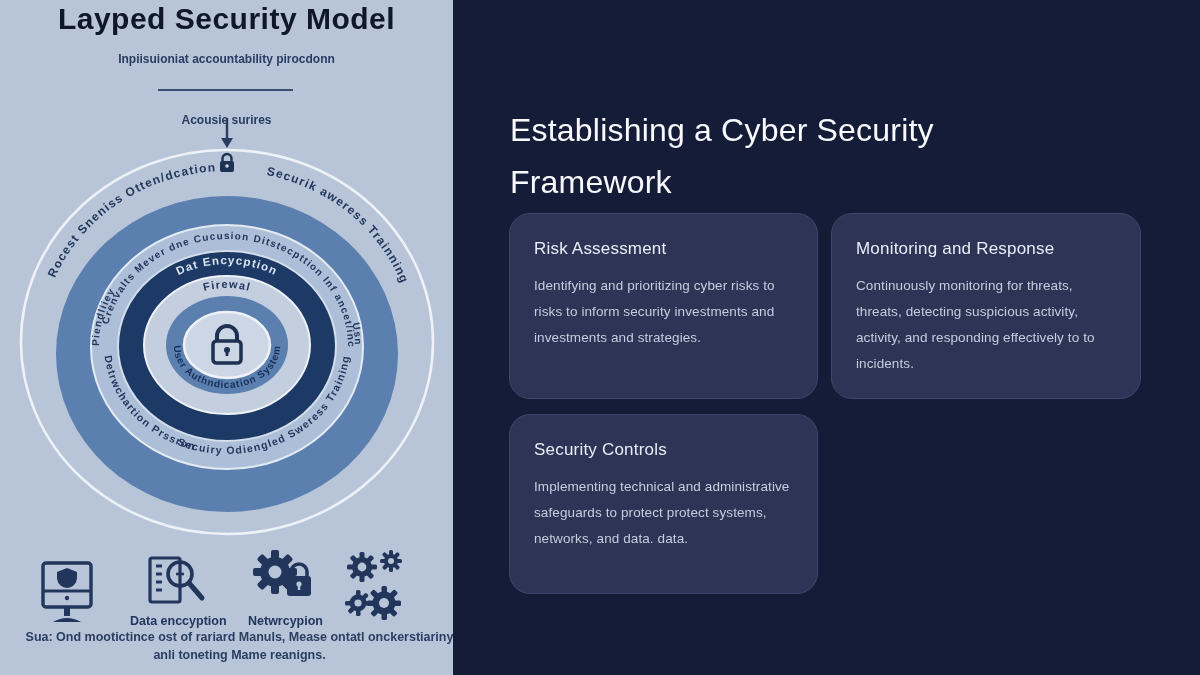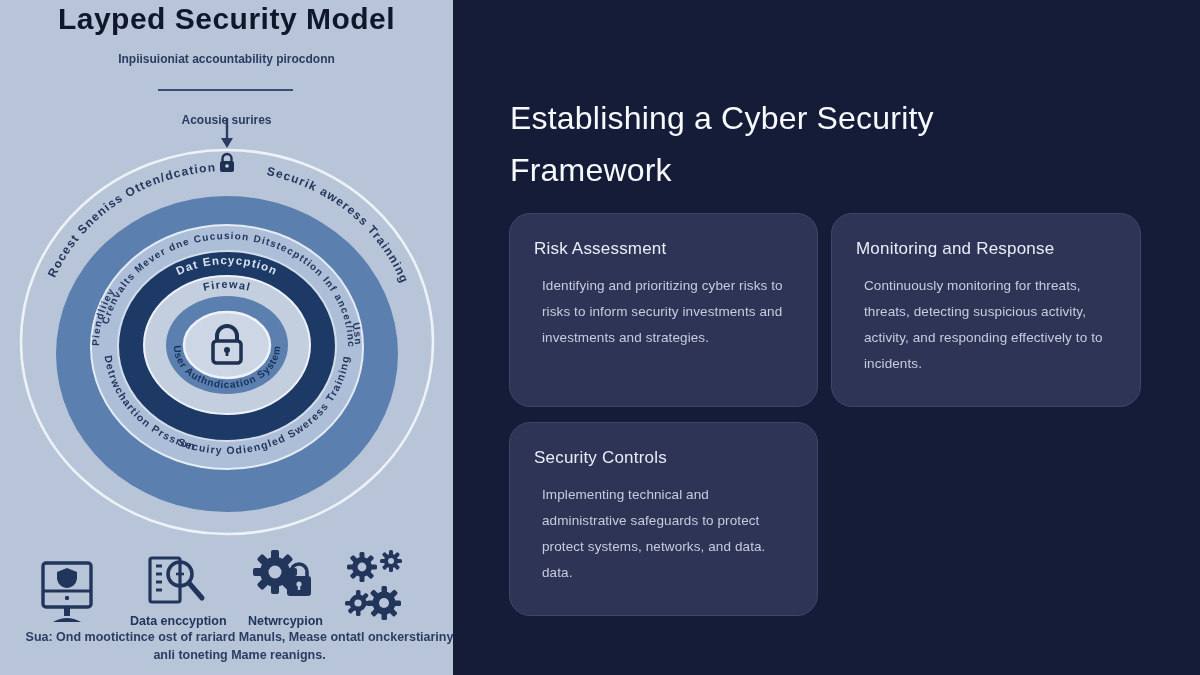--- a/index.html
+++ b/index.html
@@ -35,42 +35,42 @@
   .icon-label{
     font-size:12.5px;font-weight:700;color:#22365c;margin-top:2px;white-space:nowrap;
   }
   .lp-caption{
     position:absolute;top:628px;left:8px;width:437px;text-align:center;
     font-size:12.5px;font-weight:700;color:#2b3d61;line-height:1.45;margin-left:13px;
   }
   
   .right{
     position:relative;flex:1;background:#151c38;color:#fff;
-    padding:4px 0 0 57px;box-sizing:border-box;
+    padding:16px 0 0 57px;box-sizing:border-box;
   }
   .main-title{
     margin:88px 0 0 0;width:530px;
     font-size:32px;font-weight:400;line-height:52px;color:#f7f9fc;
     letter-spacing:.2px;
   }
   .cards{
     position:absolute;top:213px;left:56px;
     display:grid;grid-template-columns:309px 310px;grid-auto-rows:minmax(180px,auto);
     gap:15px 13px;
   }
   .card{
     background:#2d3456;border:1px solid #3e4669;border-radius:21px;
     padding:21px 24px;box-sizing:border-box;
   }
   .card h3{
     margin:4px 0 14px 0;font-size:17px;font-weight:500;color:#e9edf6;
     letter-spacing:.2px;
   }
   .card p{
-    margin:8px;font-size:13.5px;line-height:26px;color:#c6cdde;letter-spacing:.1px;
+    margin:0;font-size:13.5px;line-height:26px;color:#c6cdde;letter-spacing:.1px;
   }
 </style>
 </head>
 <body>
 
 <div class="slide">
 
   <div class="left">
 
     <h1 class="lp-title">Layped Security Model</h1>

